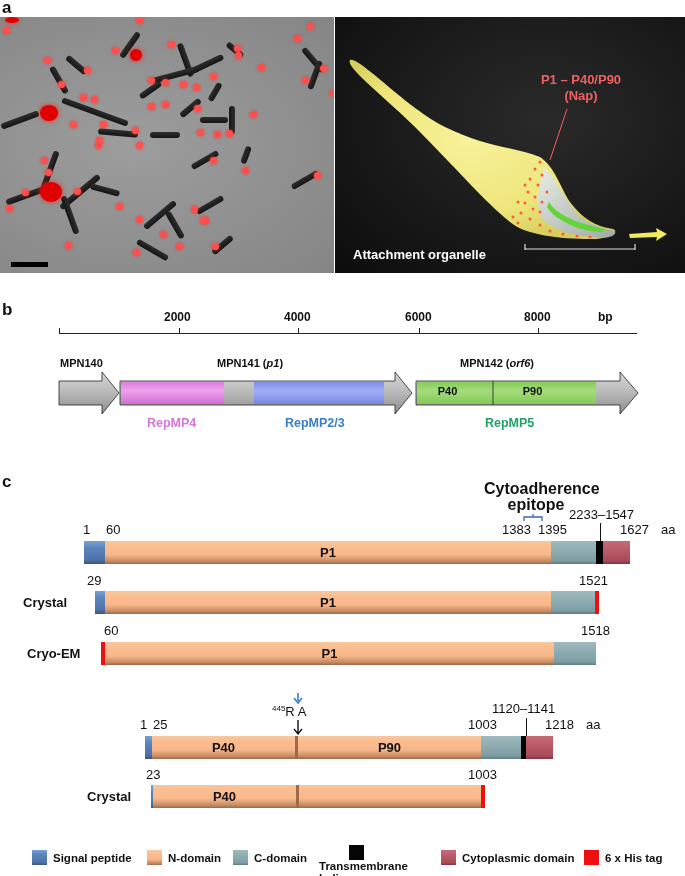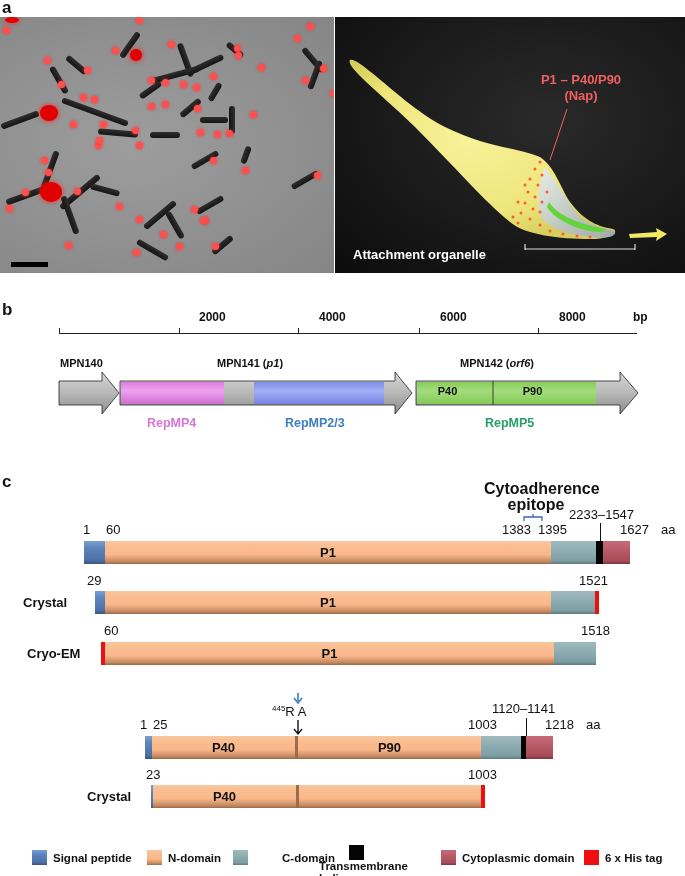--- a/index.html
+++ b/index.html
@@ -12,21 +12,21 @@
              background: radial-gradient(ellipse at 40% 50%, #9d9d9d 0%, #8f8f8f 60%, #858585 100%); overflow:hidden; }
     .rod { position:absolute; height:6px; background:linear-gradient(#2e2e2e,#151515); border-radius:3px; }
     .dot { position:absolute; width:7px; height:7px; border-radius:50%; background:#ff5050; box-shadow:0 0 3px #ff3030; }
     .blob { position:absolute; border-radius:50%; background:#e00000; box-shadow:0 0 5px #ff2020; }
     #scalebar { position:absolute; left:11px; top:245px; width:37px; height:5px; background:#000; }
     #photo { left:335px; top:17px; width:350px; height:256px;
              background: radial-gradient(ellipse at 60% 40%, #2a2a2a 0%, #151515 70%, #0c0c0c 100%); overflow:hidden; }
     .photo-text { color:#fff; font-weight:bold; font-size:13px; }
     .nap-text { color:#f06060; font-weight:bold; font-size:13px; text-align:center; line-height:16px; }
     
-    .tick-label { font-weight:bold; font-size:12px;margin-left:35px; }
+    .tick-label { font-weight:bold; font-size:12px; }
     .gene-label { font-weight:bold; font-size:11px; }
     .rep-label { font-weight:bold; font-size:12.5px; }
     
     .num { font-size:13px; }
     .bar { position:absolute; height:23px; }
     .seg { position:absolute; top:0; height:100%; box-sizing:border-box; }
     .seg-n { background:linear-gradient(#f6c8a0 0%, #fbbf92 18%, #f8b78a 60%, #c78b62 88%, #9b6a4a 100%); }
     .seg-sig { background:linear-gradient(#7aa0d2 0%, #5b84bd 30%, #4f73a8 80%, #3a5680 100%); }
     .seg-c { background:linear-gradient(#9fbabd 0%, #8fadb2 40%, #7e9ea3 85%, #5f7c80 100%); }
     .seg-tm { background:#050505; }
@@ -338,21 +338,21 @@
 </div>
 
 <div class="legend-item" style="left:32px;">
   <div class="swatch seg-sig"></div>
   <span class="legend-text">Signal peptide</span>
 </div>
 <div class="legend-item" style="left:147px;">
   <div class="swatch seg-n"></div>
   <span class="legend-text">N-domain</span>
 </div>
-<div class="legend-item" style="left:233px;gap:28px;">
+<div class="legend-item" style="left:233px;">
   <div class="swatch seg-c"></div>
   <span class="legend-text">C-domain</span>
 </div>
 <div class="legend-item" style="left:319px; top:845px;flex-direction:column;">
   <div class="swatch seg-tm"></div>
   <span class="legend-text" style="width:80px;">Transmembrane helix</span>
 </div>
 <div class="legend-item" style="left:441px;">
   <div class="swatch seg-cyto"></div>
   <span class="legend-text">Cytoplasmic domain</span>

